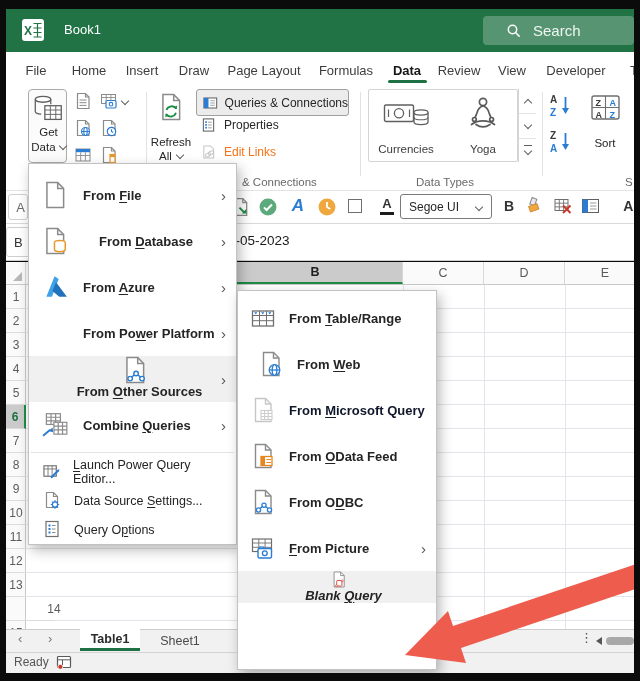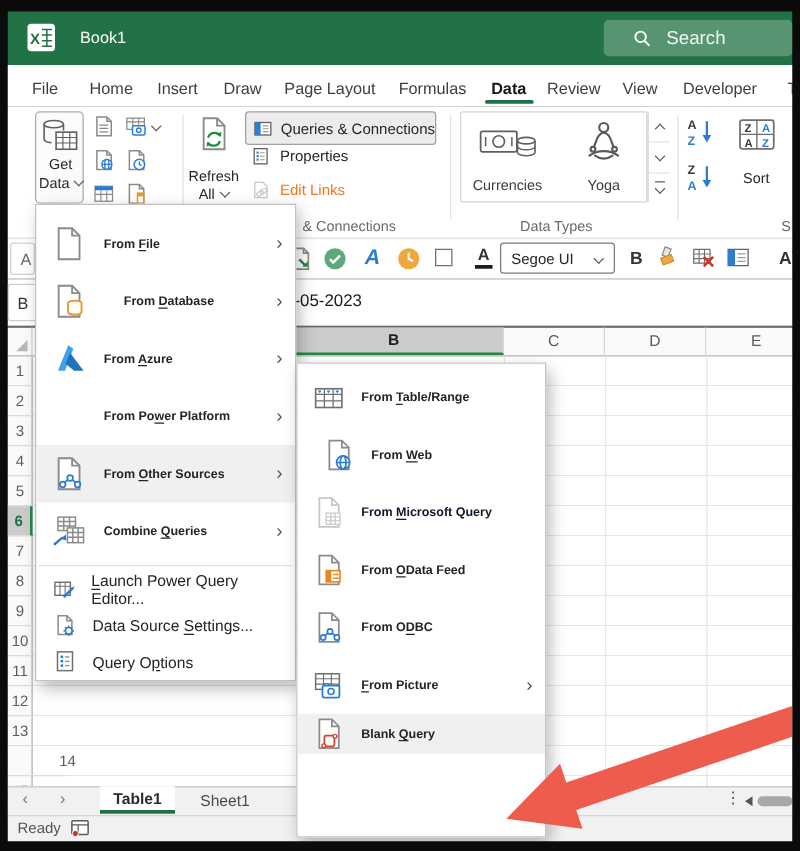--- a/index.html
+++ b/index.html
@@ -17,24 +17,24 @@
   .cv{display:inline-block;width:5px;height:5px;border-right:1.3px solid #5f5f5f;border-bottom:1.3px solid #5f5f5f;transform:rotate(45deg);}
   .cv.up{transform:rotate(-135deg);}
   
   .gsep{width:1px;background:#e2e2e2;}
   .grouplabel{font-size:11.5px;color:#696969;}
   .ribbonbtnlabel{font-size:12px;color:#262626;}
   .boxbtn{border:1px solid #a0a0a0;border-radius:3px;background:#ececec;display:flex;align-items:center;}
   
   .menu{background:#fff;border:1px solid #c2c2c2;box-shadow:3px 5px 12px rgba(0,0,0,.28);box-sizing:border-box;}
   .mrow{display:flex;align-items:center;position:relative;}
-  .mrow .lbl{font-size:10px;font-weight:bold;color:#242424;}
+  .mrow .lbl{font-size:13px;font-weight:bold;color:#242424;}
   .mrow .lbl.reg{font-weight:normal;font-size:12.5px;}
   .mrow .lbl.dis{color:#0f172a;}
-  .mrow.hl{background:#f0f0f0;}
+  .mrow.hl{background:#f0f0f0;flex-direction:column;}
   .mchev{position:absolute;right:10px;font-size:15px;color:#555;top:50%;transform:translateY(-50%);}
   .msep{height:1px;background:#e3e3e3;margin:4px 2px;}
   u{text-underline-offset:2px;}
   
   .colhead{font-size:12.5px;color:#5a5a5a;display:flex;align-items:center;justify-content:center;border-right:1px solid #d8d8d8;box-sizing:border-box;}
   .rowhead{font-size:12px;color:#5c5c5c;display:flex;align-items:center;justify-content:center;box-sizing:border-box;border-bottom:1px solid #dcdcdc;}
   .gridlines{background:repeating-linear-gradient(to bottom,#ffffff 0 23px,#e2e6ea 23px 24px);}
   .vline{width:1px;background:#e2e6ea;}
   
   .stab{font-size:12.5px;color:#4a4a4a;display:flex;align-items:center;justify-content:center;}
@@ -505,21 +505,21 @@
       <svg style="margin-left:4px;" width="26" height="26" viewBox="0 0 26 26">
         <rect x="2.5" y="4" width="19" height="12.5" fill="#fff" stroke="#6f6f6f" stroke-width="1.2"></rect>
           <path d="M2.5 8h19 M2.5 12.3h19 M8.8 4v12.5 M15.1 4v12.5" stroke="#6f6f6f" stroke-width=".9"></path>
         <rect x="9.8" y="12" width="3.4" height="2.4" fill="#fff" stroke="#2B7CD3" stroke-width="1.1"></rect>
         <rect x="8" y="13.5" width="13.5" height="9.5" rx="1.5" fill="#fff" stroke="#2B7CD3" stroke-width="1.4"></rect>
           <circle cx="14.8" cy="18.2" r="2.4" fill="none" stroke="#2B7CD3" stroke-width="1.3"></circle>
       </svg>
       <span class="lbl" style="margin-left:13px;"><u>F</u>rom Picture</span>
       <span class="mchev">›</span>
     </div>
-    <div class="mrow hl" style="height:32px;padding:0 8px;">
+    <div class="mrow hl" style="height:32px;padding:0 8px;font-style:italic;">
       <svg style="margin-left:4px;" width="26" height="26" viewBox="0 0 26 26">
         <use href="#pg"></use>
         <rect x="9.5" y="14.5" width="8" height="8.5" rx="1.2" fill="#fff" stroke="#D6402F" stroke-width="1.4"></rect>
         <circle cx="9" cy="22.6" r="1.5" fill="#fff" stroke="#D6402F" stroke-width="1.1"></circle>
         <circle cx="18" cy="15" r="1.5" fill="#fff" stroke="#D6402F" stroke-width="1.1"></circle>
       </svg>
       <span class="lbl" style="margin-left:13px;">Blank <u>Q</u>uery</span>
     </div>
   </div>
 

